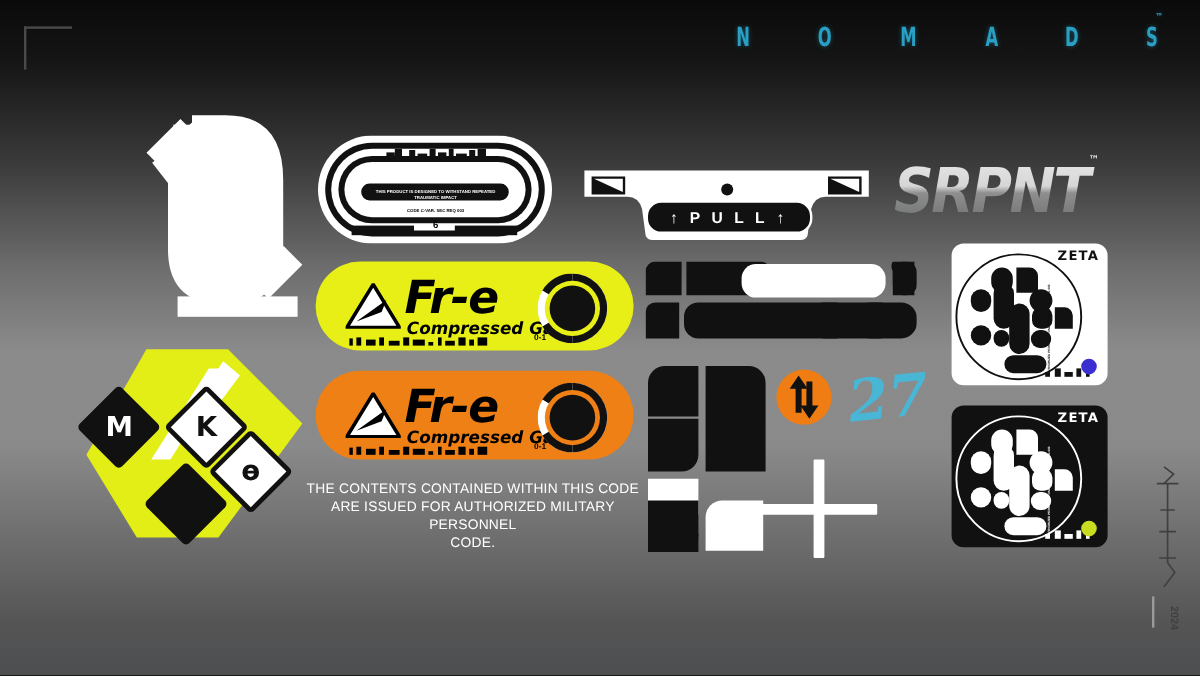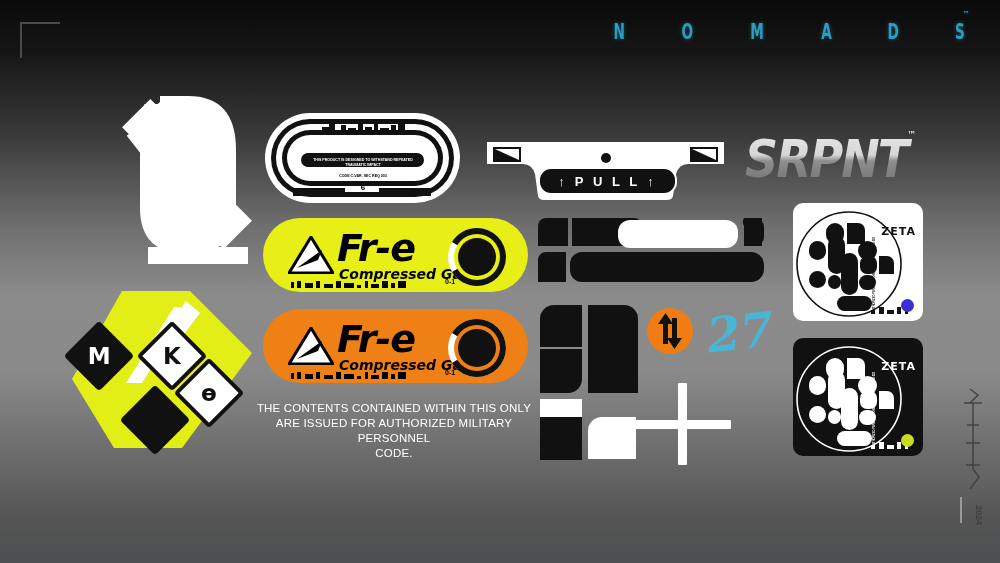--- a/index.html
+++ b/index.html
@@ -79,21 +79,21 @@
   #num27{left:707px;top:303px;width:86px;height:58px;color:#49b6d6;font-size:48px;
     font-weight:700;font-style:italic;font-family:"DejaVu Serif",serif;transform:rotate(-6deg);}
 
   
   #cross{left:635px;top:383px;width:96px;height:82px;}
   #cross .hb{position:absolute;left:0;top:37px;width:96px;height:9px;background:#fff;border-radius:1px;}
   #cross .vb{position:absolute;left:43px;top:0;width:9px;height:82px;background:#fff;border-radius:1px;}
 
   
   .zeta{position:absolute;width:130px;height:118px;border-radius:10px;}
-  .zeta .zlabel{position:absolute;right:7px;top:4px;font-size:11px;font-weight:900;letter-spacing:1px;font-family:"DejaVu Sans",sans-serif;margin-top:18px;}
+  .zeta .zlabel{position:absolute;right:7px;top:4px;font-size:11px;font-weight:900;letter-spacing:1px;font-family:"DejaVu Sans",sans-serif;}
   .zeta .zvert{position:absolute;right:4px;top:34px;width:46px;font-size:2.6px;line-height:3.4px;
     writing-mode:vertical-rl;text-orientation:mixed;transform:rotate(180deg);font-weight:700;}
   .zeta .zdot{position:absolute;right:9px;bottom:9px;width:13px;height:13px;border-radius:50%;}
 
   
   #sig{right:10px;top:385px;width:34px;height:140px;}
   #sigyear{position:absolute;right:6px;bottom:0;font-size:9px;color:#3e4043;font-weight:700;
     writing-mode:vertical-rl;text-orientation:mixed;}
   #sigline{position:absolute;right:28px;bottom:2px;width:2px;height:26px;background:#9a9a9a;}
 </style>
@@ -368,21 +368,21 @@
         <rect x="94" y="107" width="7" height="4"></rect>
           <rect x="104" y="104" width="4" height="7"></rect>
         <rect x="112" y="108" width="3" height="3"></rect>
       </g>
     </svg>
     <div class="zvert">AUTHORIZED PERSONNEL ONLY · SECTOR ZETA · REG 003</div>
     <div class="zdot" style="background:#c8dd20;"></div>
   </div>
 
   <div id="contents" class="abs nosel">
-    <div>THE CONTENTS CONTAINED WITHIN THIS ONLY</div>
+    <div>THE CONTENTS CONTAINED WITHIN THIS CODE</div>
     <div>ARE ISSUED FOR AUTHORIZED MILITARY PERSONNEL</div>
     <div>CODE.</div>
   </div>
 
   <div id="sig" class="abs">
     <svg width="34" height="120" viewBox="0 0 34 120">
       <g stroke="#3e4043" stroke-width="1.4" fill="none">
         <path d="M14 4 L22 10 L14 18"></path>
         <path d="M8 18 H26"></path>
         <path d="M17 18 V44"></path>

